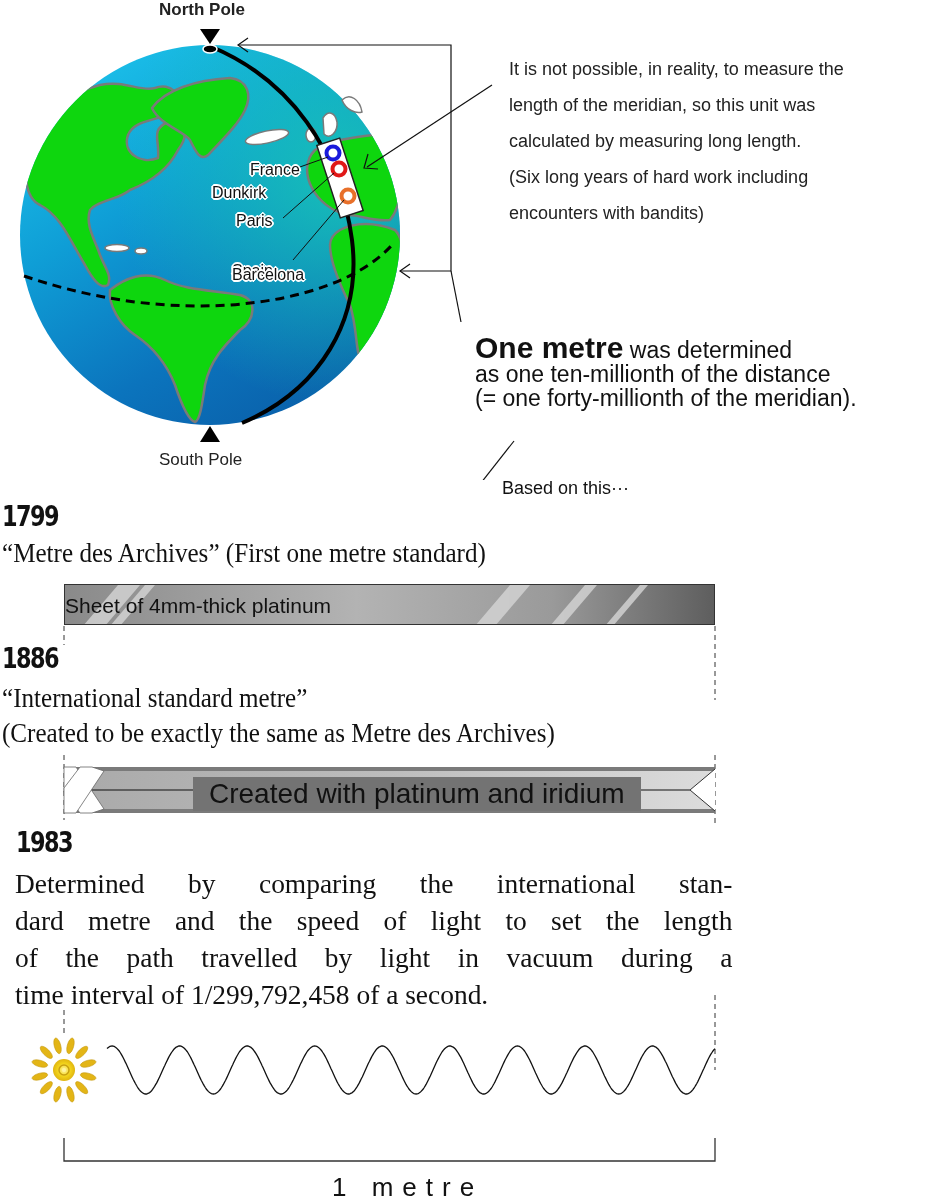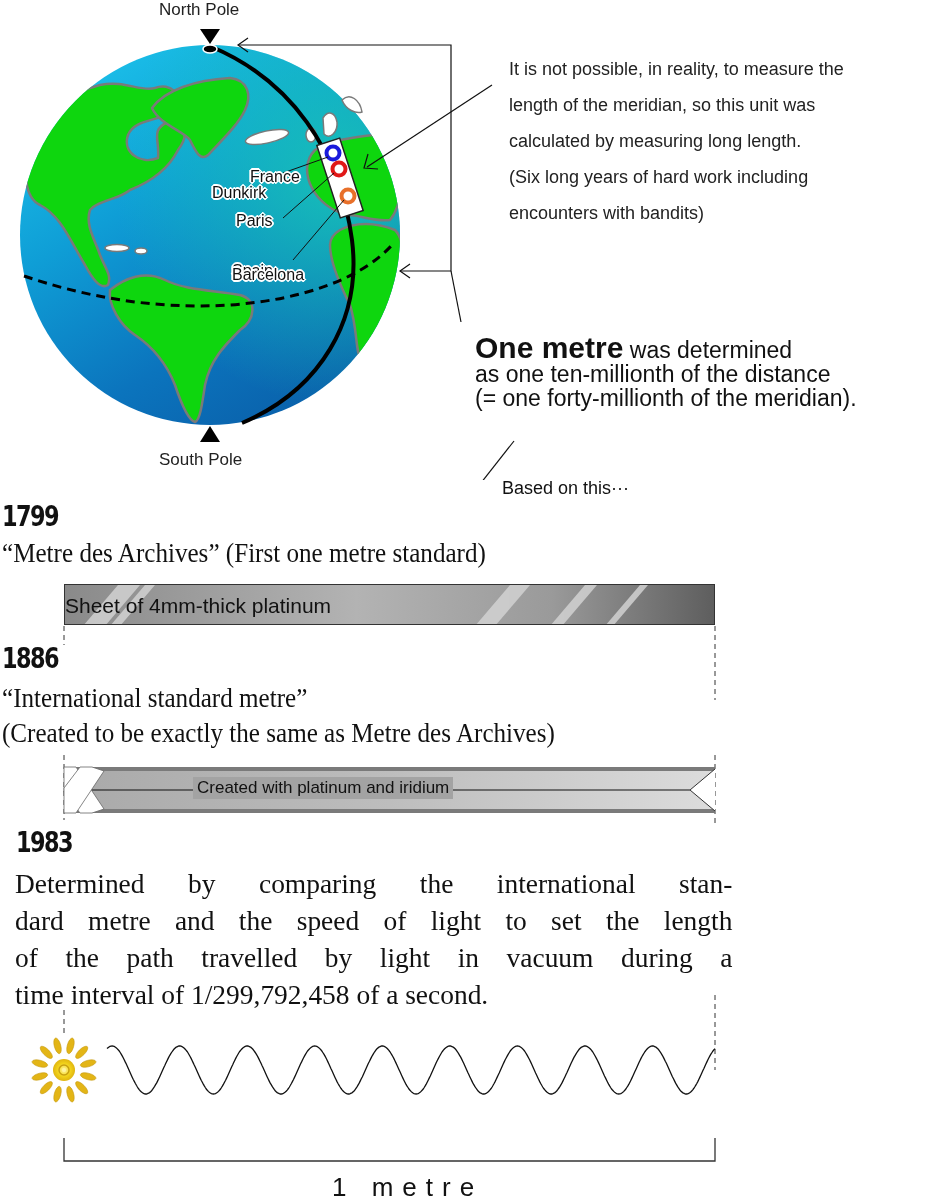--- a/index.html
+++ b/index.html
@@ -15,29 +15,29 @@
           letter-spacing:-2px; transform:scaleX(0.8); transform-origin:left; color:#111; }
   .serif { font-family:"Liberation Serif", serif; font-size:27px; color:#111; white-space:nowrap;
            transform:scaleX(0.93); transform-origin:left; }
   .para { font-family:"Liberation Serif", serif; font-size:28px; line-height:37px; color:#111;
           width:732px; text-align:justify; transform:scaleX(0.98); transform-origin:left; }
   .para span { display:block; text-align-last:justify; }
   .para span.last { text-align-last:left; }
   .bar1 { left:64px; top:584px; width:651px; height:41px; border:1.5px solid #333; box-sizing:border-box;
           background:linear-gradient(90deg,#8a8a8a 0%,#b3b3b3 45%,#9a9a9a 75%,#5e5e5e 100%); overflow:hidden; }
   .bar1-label { font-size:21px; color:#111; }
-  .bar2-label { font-size:17px; color:#111; background:#a3a3a3; padding:1px 4px; }
+  .bar2-label { font-size:28px; color:#111; background:#737373; padding:1px 16px; }
   .metre-label { font-size:26px; letter-spacing:9px; color:#111; }
   .city { font-size:16px; font-weight:normal; color:#111;
           text-shadow: -2px 0 #fff, 2px 0 #fff, 0 -2px #fff, 0 2px #fff, -1px -1px #fff, 1px 1px #fff, -1px 1px #fff, 1px -1px #fff; white-space:nowrap; }
 </style>
 </head>
 <body>
 
-<div class="abs pole-label" style="left:159px;top:0px;">North Pole</div>
+<div class="abs pole-label" style="left:159px;top:0px;font-weight:bold;">North Pole</div>
 <div class="abs pole-label" style="left:159px;top:450px;">South Pole</div>
 
 <svg class="abs" style="left:0;top:0;" width="940" height="480">
   <defs>
     <linearGradient id="ocean" x1="0.2" y1="0" x2="0.8" y2="1">
       <stop offset="0" stop-color="#1cc2ea"></stop>
       <stop offset="0.35" stop-color="#0f9ed6"></stop>
       <stop offset="0.7" stop-color="#0b74bd"></stop>
       <stop offset="1" stop-color="#0a5ea8"></stop>
     </linearGradient>
@@ -110,21 +110,21 @@
     <line x1="492" y1="85" x2="367" y2="167"></line>
     <polyline points="368,154 364,168 378,169"></polyline>
   </g>
 
   <g stroke="#111" stroke-width="1.2" fill="none">
     <line x1="514" y1="441" x2="440" y2="535"></line>
     <polyline points="440,521 438,536 452,531"></polyline>
   </g>
 </svg>
 
-<div class="abs city" style="left:212px;top:168px;padding-left:38px;">France</div>
+<div class="abs city" style="left:212px;top:161px;padding-left:38px;">France</div>
 <div class="abs city" style="left:212px;top:184px;">Dunkirk</div>
 <div class="abs city" style="left:236px;top:212px;">Paris</div>
 <div class="abs city" style="left:232px;top:246px;margin-top:16px;">Spain</div>
 <div class="abs city" style="left:232px;top:266px;">Barcelona</div>
 
 <div class="abs note" style="left:509px;top:51px;">
   <div>It is not possible, in reality, to measure the</div>
   <div>length of the meridian, so this unit was</div>
   <div>calculated by measuring long length.</div>
   <div>(Six long years of hard work including</div>

